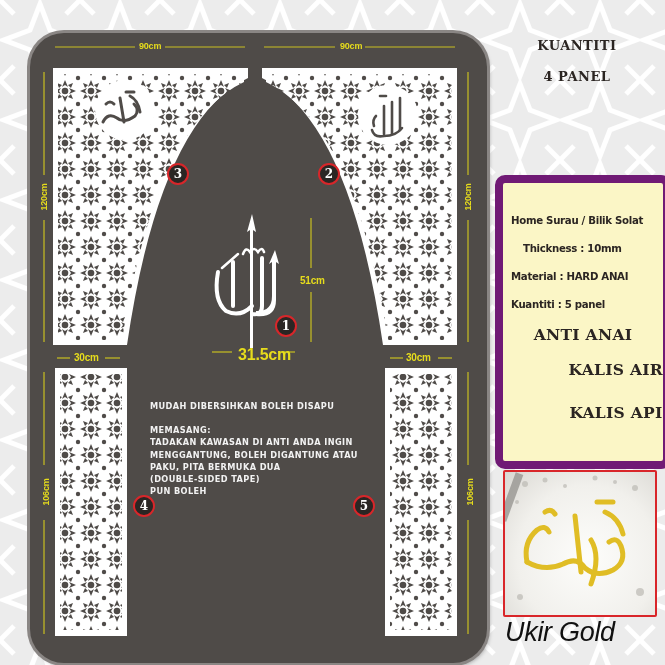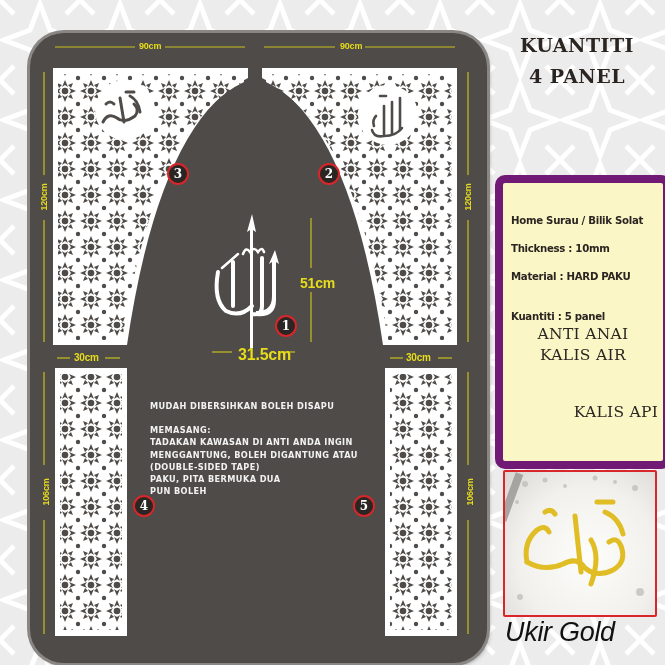--- a/index.html
+++ b/index.html
@@ -28,34 +28,34 @@
   }
   .instructions {
     position:absolute; left:150px; top:400px; width:220px; text-align:left;
     color:#f2f2f2; font-family:"DejaVu Sans", sans-serif; font-weight:bold;
     font-size:8.2px; line-height:12.2px; letter-spacing:0.4px;
   }
   .instructions .gap { height:12px; }
   .title {
     position:absolute; left:497px; top:30px; width:160px; text-align:center;
     font-family:"DejaVu Serif", serif; font-weight:bold; color:#2b2522;
-    font-size:19px; line-height:31px; letter-spacing:0.5px;
+    font-size:13px; line-height:31px; letter-spacing:0.5px;
   }
   .info-box {
     position:absolute; left:495px; top:175px; width:160px; height:278px;
     background:#fbf6c6; border:8px solid #701a75; border-radius:10px;
   }
   .spec {
     position:absolute; left:8px; font-family:"DejaVu Sans", sans-serif;
     font-weight:bold; font-size:10.2px; color:#2b2522; white-space:nowrap;
     letter-spacing:-0.3px;
   }
   .feature {
     position:absolute; left:0; width:160px; text-align:center;
-    font-family:"DejaVu Serif", serif; font-weight:normal; color:#2b2522;
+    font-family:"DejaVu Serif", serif; font-weight:bold; color:#2b2522;
     font-size:15.5px; letter-spacing:0.3px;
   }
   .gold-frame {
     position:absolute; left:503px; top:470px; width:150px; height:143px;
     border:2.5px solid #d9262a; border-radius:2px; overflow:hidden;
     background: radial-gradient(ellipse at 55% 60%, #fdfdfb 0%, #f1f0ec 60%, #d9d7d2 100%);
   }
   .gold-label {
     position:absolute; left:505px; top:617px; width:150px;
     font-family:"Liberation Sans", sans-serif; font-size:27px; color:#111;
@@ -168,56 +168,56 @@
       <line x1="311" y1="292" x2="311" y2="342"></line>
     <line x1="212" y1="352" x2="232" y2="352"></line>
       <line x1="278" y1="352" x2="295" y2="352"></line>
   </g>
 </svg>
 
 <div class="dim" style="left:139px;top:41px;">90cm</div>
 <div class="dim" style="left:340px;top:41px;">90cm</div>
 <div class="dim v" style="left:30px;top:192px;">120cm</div>
 <div class="dim v" style="left:454px;top:192px;">120cm</div>
-<div class="dim" style="left:300px;top:275px;font-size:14px;">51cm</div>
+<div class="dim" style="left:300px;top:275px;font-size:10px;">51cm</div>
 <div class="dim" style="left:238px;top:346px;font-size:16px;">31.5cm</div>
 <div class="dim" style="left:74px;top:352px;font-size:10px;">30cm</div>
 <div class="dim" style="left:406px;top:352px;font-size:10px;">30cm</div>
 <div class="dim v" style="left:32px;top:487px;">106cm</div>
 <div class="dim v" style="left:456px;top:487px;">106cm</div>
 
 <div class="badge" style="left:275px;top:315px;">1</div>
 <div class="badge" style="left:318px;top:163px;">2</div>
 <div class="badge" style="left:167px;top:163px;">3</div>
 <div class="badge" style="left:133px;top:495px;">4</div>
 <div class="badge" style="left:353px;top:495px;">5</div>
 
 <div class="instructions">
   <div>MUDAH DIBERSIHKAN BOLEH DISAPU</div>
   <div class="gap"></div>
   <div>MEMASANG:</div>
   <div>TADAKAN KAWASAN DI ANTI ANDA INGIN</div>
   <div>MENGGANTUNG, BOLEH DIGANTUNG ATAU</div>
+  <div>PAKU, PITA BERMUKA DUA</div>
   <div>(DOUBLE-SIDED TAPE)</div>
-  <div>PAKU, PITA BERMUKA DUA</div>
   <div>PUN BOLEH</div>
 </div>
 
 <div class="title">
   <div>KUANTITI</div>
   <div>4 PANEL</div>
 </div>
 
 <div class="info-box">
   <div class="spec" style="top:32px;">Home Surau / Bilik Solat</div>
-  <div class="spec" style="top:60px;">Thickness : 10mm</div>
-  <div class="spec" style="top:88px;">Material : HARD PAKU</div>
-  <div class="spec" style="top:116px;margin-top:12px;">Kuantiti : 5 panel</div>
+  <div class="spec" style="top:60px;margin-left:12px;">Thickness : 10mm</div>
+  <div class="spec" style="top:88px;">Material : HARD ANAI</div>
+  <div class="spec" style="top:116px;">Kuantiti : 5 panel</div>
   <div class="feature" style="top:142px;">ANTI ANAI</div>
-  <div class="feature" style="top:163px;">KALIS AIR</div>
+  <div class="feature" style="top:177px;text-align:right;">KALIS AIR</div>
   <div class="feature" style="top:220px;padding-left:33px;">KALIS API</div>
 </div>
 
 <div class="gold-frame">
   <svg width="150" height="143" viewBox="0 0 150 143">
     <g fill="#bcbab4" opacity="0.7">
       <circle cx="20" cy="12" r="3"></circle>
         <circle cx="40" cy="8" r="2.5"></circle>
         <circle cx="60" cy="14" r="2"></circle>
       <circle cx="90" cy="6" r="2.5"></circle>

